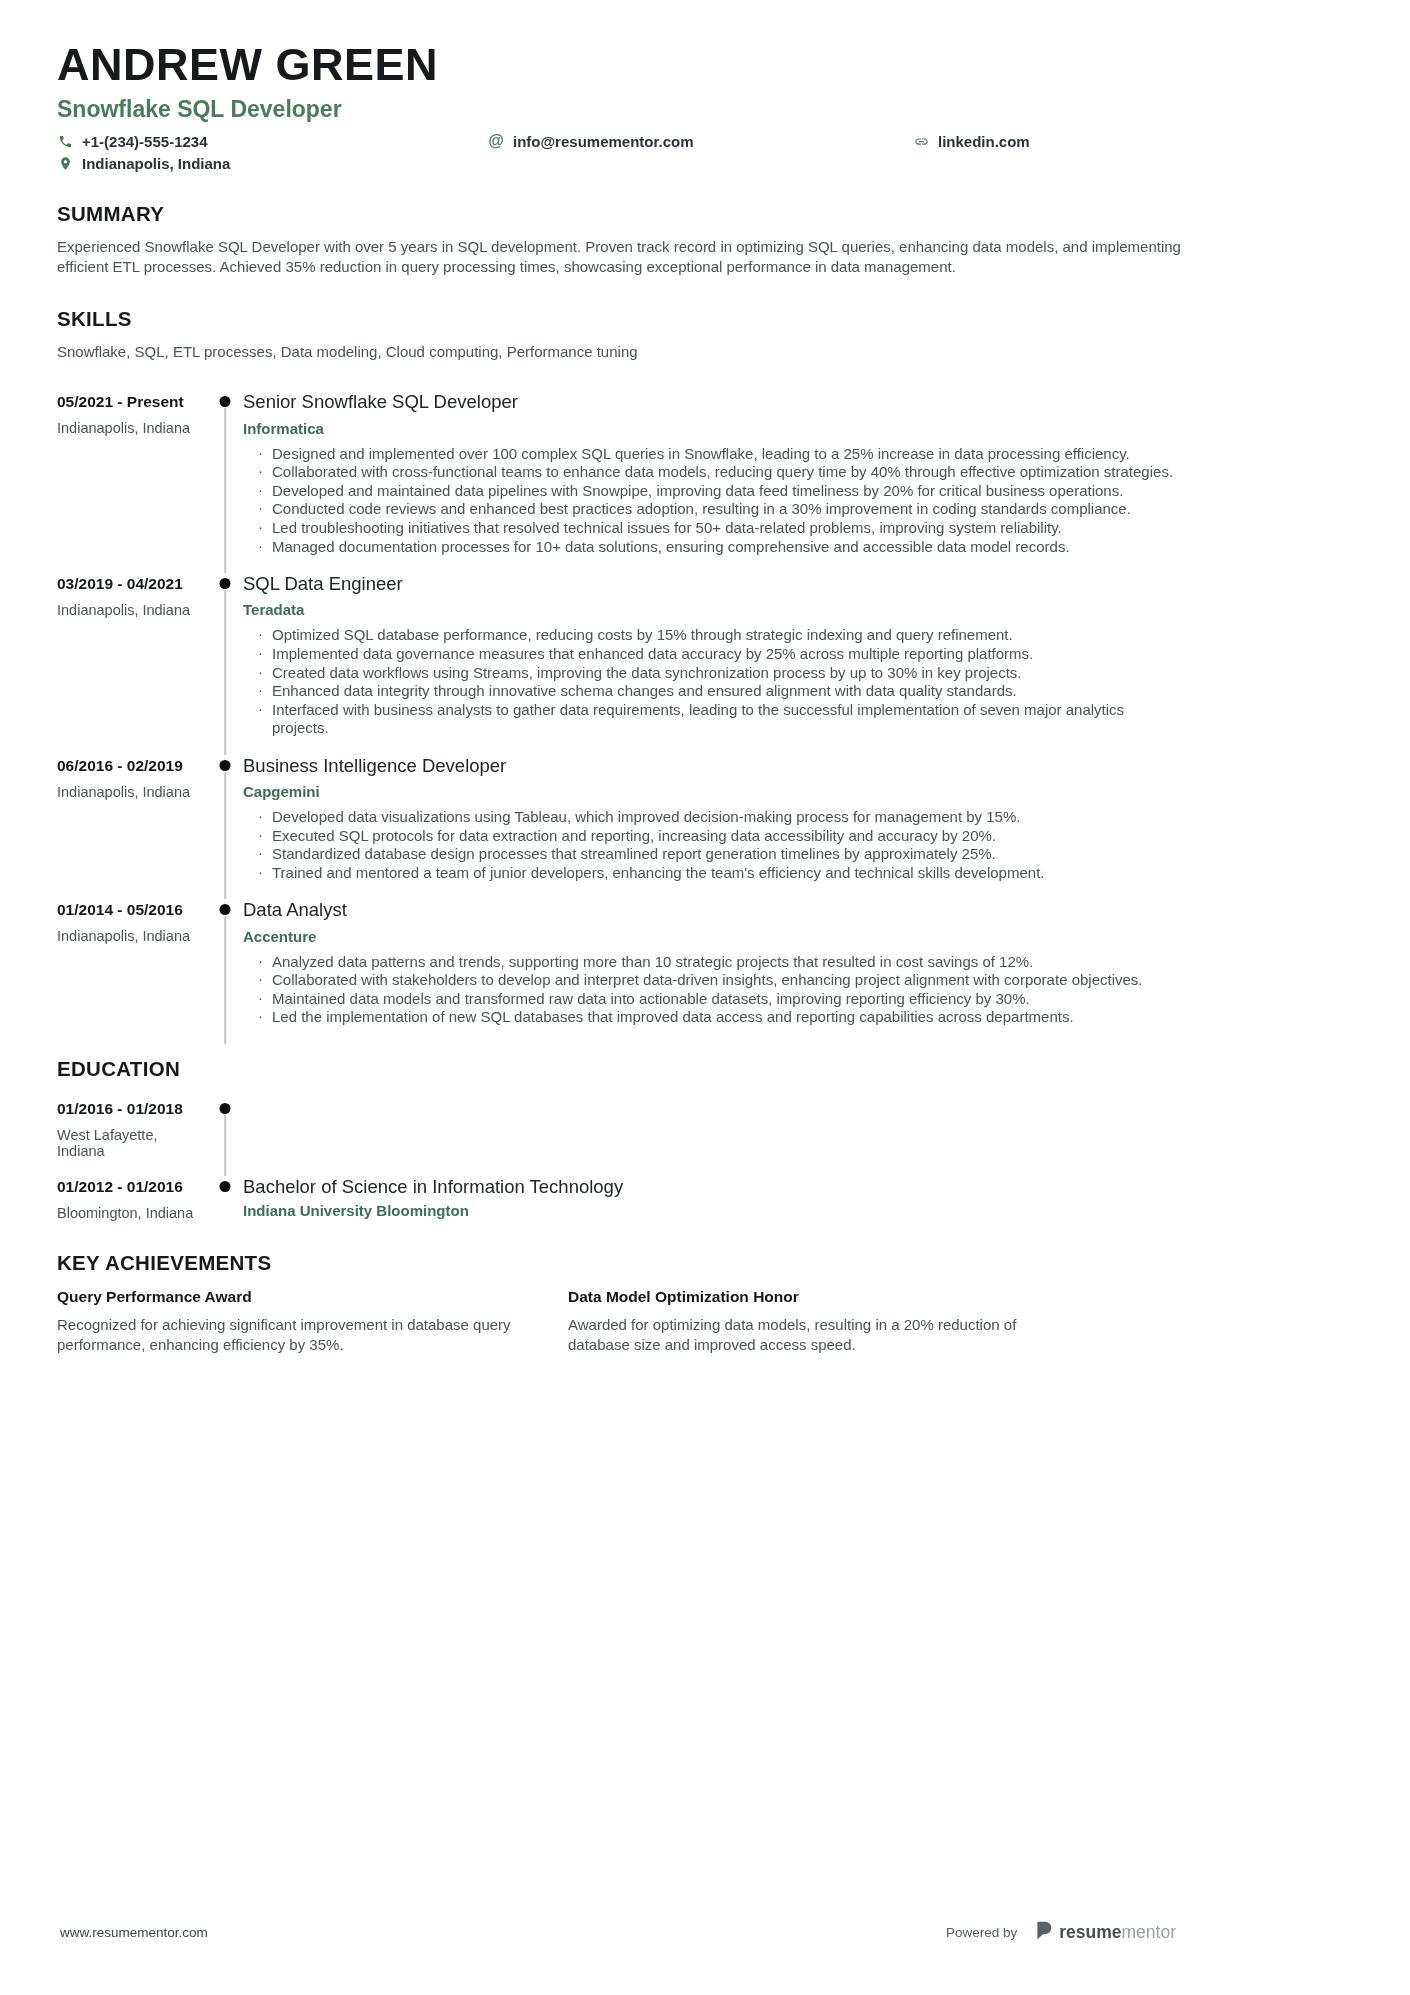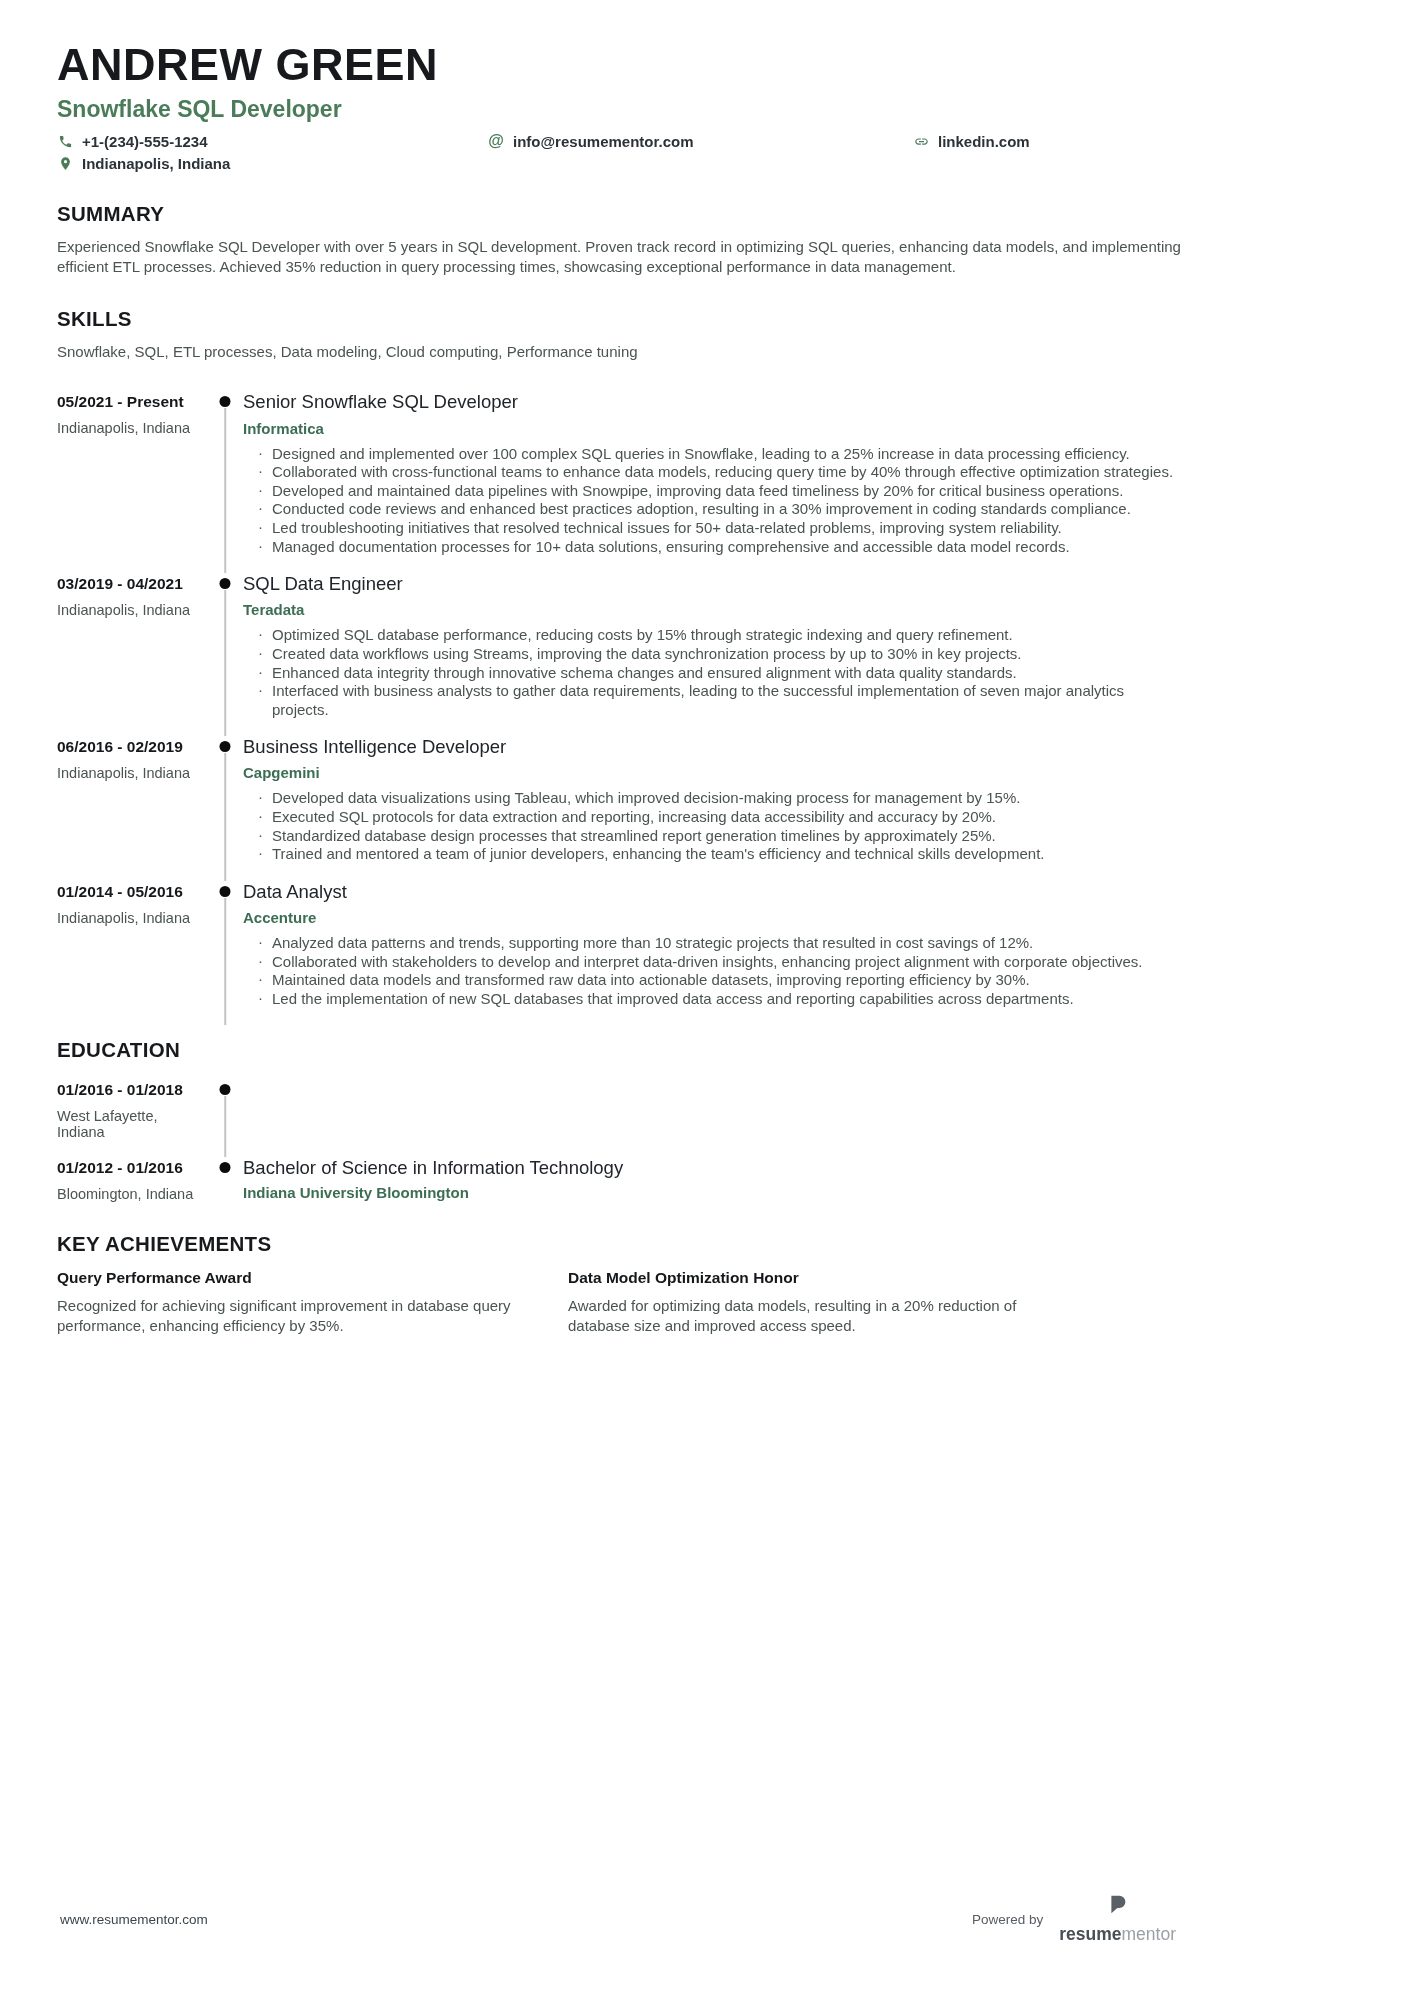--- a/index.html
+++ b/index.html
@@ -50,21 +50,21 @@
   .ach-grid { margin-top: 13px; display: grid; grid-template-columns: 456px 1fr; column-gap: 55px; }
   .ach-title { font-size: 15.5px; font-weight: 700; color: #15181b; }
   .ach-text { margin-top: 9px; font-size: 15px; line-height: 1.32; color: #4a5450; max-width: 470px; }
 
   
   .footer { margin-top: auto; display: flex; justify-content: space-between; align-items: center;
     padding: 0 62px 50px 60px; }
   .footer-site { font-size: 13.5px; color: #3c454c; }
   .footer-right { display: flex; align-items: center; gap: 16px; }
   .powered { font-size: 13.5px; color: #565d63; }
-  .logo { display: flex; align-items: center; gap: 5px; flex-direction: column; }
+  .logo { display: flex; align-items: center; gap: 5px; }
   .logo-icon svg { width: 21px; height: 21px; fill: #5a6066; }
   .logo-text { font-size: 17.5px; }
   .logo-bold { font-weight: 800; color: #494f55; }
   .logo-light { font-weight: 400; color: #9aa0a5; }
 </style>
 </head>
 <body>
 
 <div class="page">
   <div class="content">
@@ -146,20 +146,21 @@
         </div>
         <div class="timeline">
           <span class="timeline-dot"></span>
           <span class="timeline-line"></span>
         </div>
         <div>
           <div class="entry-title">SQL Data Engineer</div>
           <div class="entry-company">Teradata</div>
           <ul class="entry-bullets">
               <li>Optimized SQL database performance, reducing costs by 15% through strategic indexing and query refinement.</li>
+              <li>Implemented data governance measures that enhanced data accuracy by 25% across multiple reporting platforms.</li>
               <li>Created data workflows using Streams, improving the data synchronization process by up to 30% in key projects.</li>
               <li>Enhanced data integrity through innovative schema changes and ensured alignment with data quality standards.</li>
               <li>Interfaced with business analysts to gather data requirements, leading to the successful implementation of seven major analytics projects.</li>
             </ul>
         </div>
       </div>
 
       <div class="entry">
         <div class="entry-left">
           <div class="entry-dates">06/2016 - 02/2019</div>

